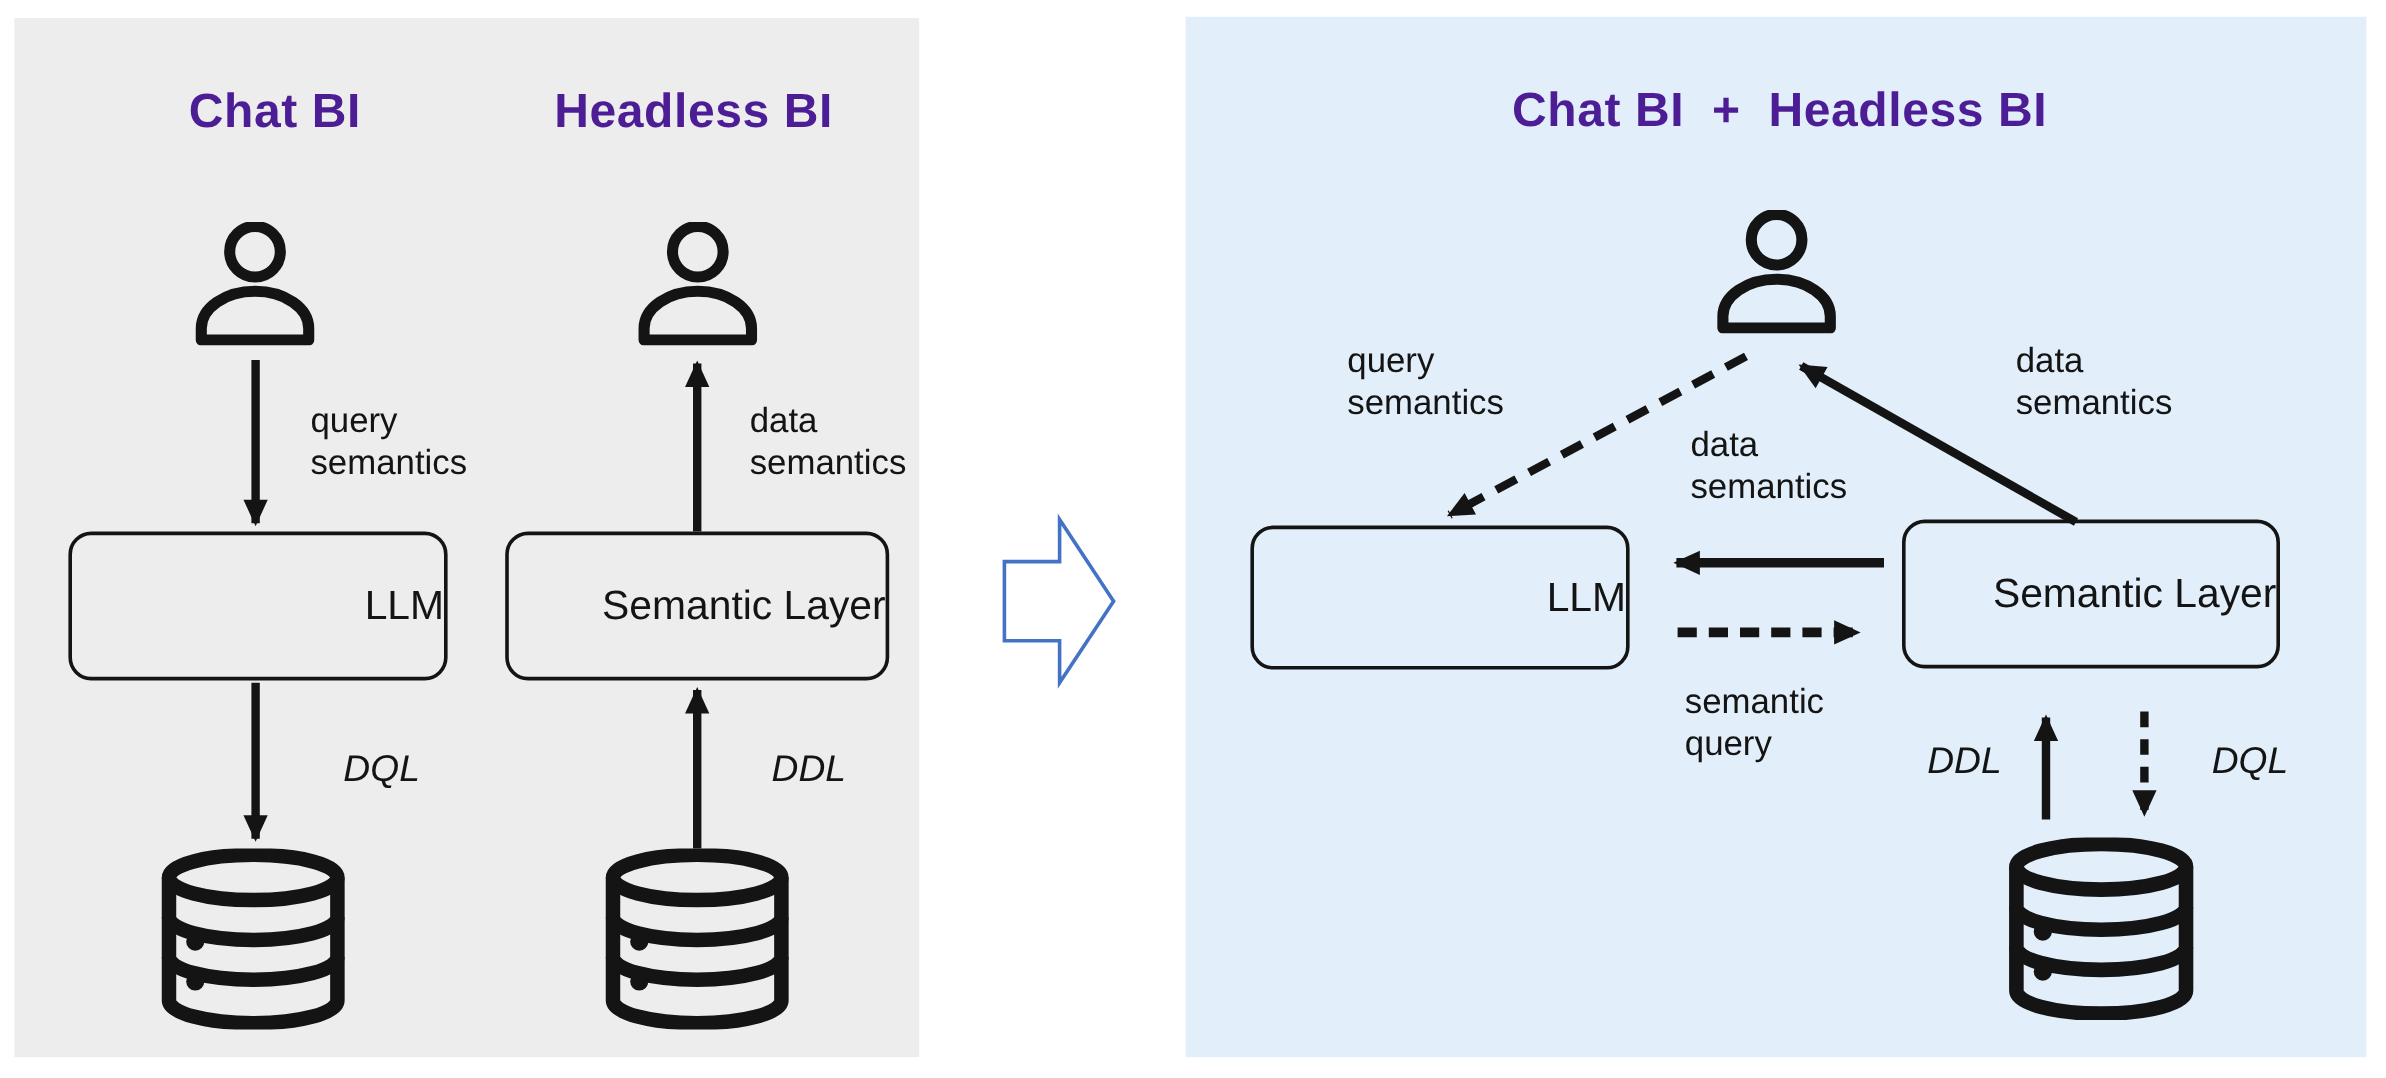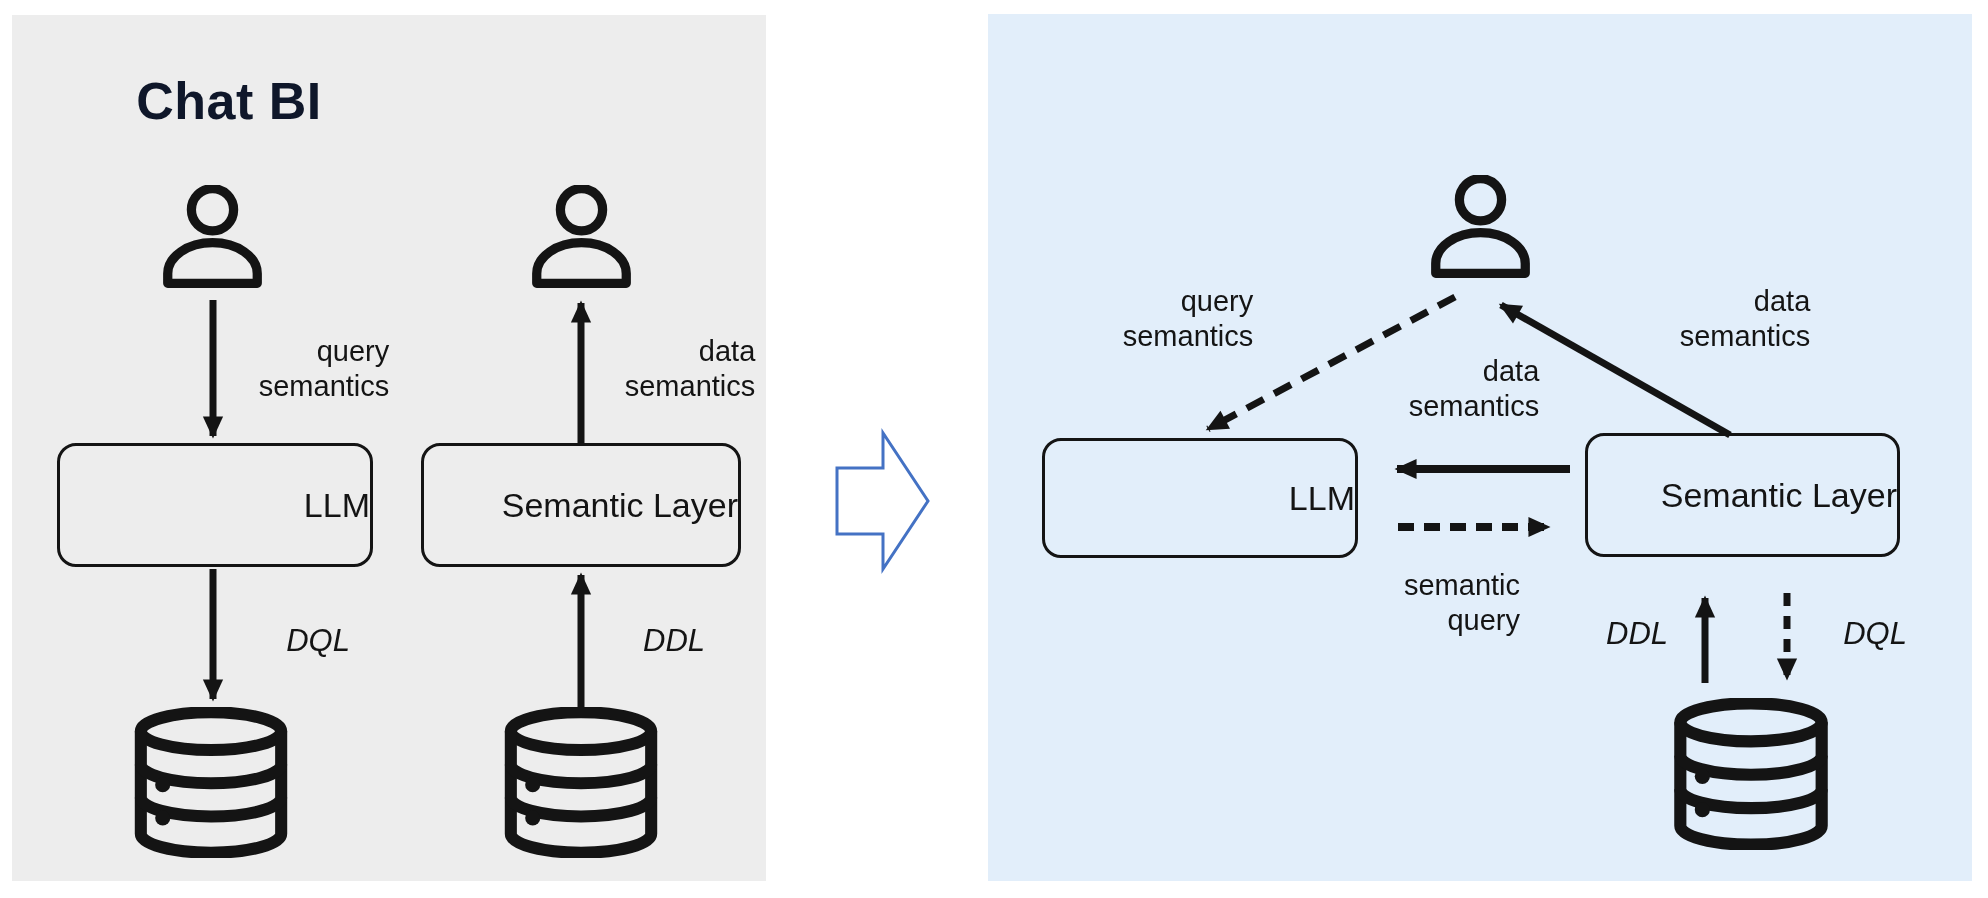--- a/index.html
+++ b/index.html
@@ -6,25 +6,25 @@
   body{
     width:1988px;height:898px;position:relative;background:#ffffff;overflow:hidden;
     font-family:"Liberation Sans", sans-serif;color:#141414;
   }
   .panel{position:absolute;}
   .panel-left{left:12px;top:15px;width:754px;height:866px;background:#EDEDED;}
   .panel-right{left:988px;top:14px;width:984px;height:867px;background:#E2EEFA;}
   .layer{position:absolute;left:0;top:0;width:100%;height:100%;}
   .title{
     position:absolute;transform:translateX(-50%);
-    font-size:52px;font-weight:700;color:#0f172a;white-space:pre;letter-spacing:0.5px;
+    font-size:40px;font-weight:700;color:#4c1d95;white-space:pre;letter-spacing:0.5px;
   }
   .lbl{
     position:absolute;transform:translateX(-50%);
-    font-size:29px;line-height:35px;text-align:right;white-space:nowrap;
+    font-size:29px;line-height:35px;text-align:left;white-space:nowrap;
   }
   .lbl-sm{font-size:31px;line-height:35px;font-style:italic;}
   .box{
     position:absolute;box-sizing:border-box;border:3px solid #141414;border-radius:19px;
     display:flex;align-items:center;justify-content:flex-end;
     font-size:34px;background:transparent;
   }
   .icon{position:absolute;}
   svg line, svg path.stroke{stroke:#141414;}
 </style>
@@ -35,20 +35,21 @@
   <defs>
     <marker id="ah" viewBox="0 0 10 10" refX="8.5" refY="5" markerWidth="25" markerHeight="23" markerUnits="userSpaceOnUse" orient="auto">
       <path d="M0 0.6 L9.6 5 L0 9.4 Z" fill="#141414"></path>
     </marker>
   </defs>
 </svg>
 
 <div class="panel panel-left">
 
   <div class="title" style="left:217px;top:56px">Chat BI</div>
+  <div class="title" style="left:566px;top:56px">Headless BI</div>
 
   <svg class="icon" style="left:147px;top:170px" width="107" height="103" viewBox="0 0 104 100">
     <circle cx="52" cy="24" r="20.5" fill="none" stroke="#141414" stroke-width="9"></circle>
     <path class="stroke" d="M8.5 95.5 L8.5 86 A43.5 30 0 0 1 95.5 86 L95.5 95.5 Z" fill="none" stroke-width="9" stroke-linejoin="round"></path>
   </svg>
   <svg class="icon" style="left:516px;top:170px" width="107" height="103" viewBox="0 0 104 100">
     <circle cx="52" cy="24" r="20.5" fill="none" stroke="#141414" stroke-width="9"></circle>
     <path class="stroke" d="M8.5 95.5 L8.5 86 A43.5 30 0 0 1 95.5 86 L95.5 95.5 Z" fill="none" stroke-width="9" stroke-linejoin="round"></path>
   </svg>
 
@@ -94,20 +95,21 @@
     <span>Semantic Layer</span>
   </div>
 </div>
 
 <svg class="icon" style="left:830px;top:425px" width="106" height="152" viewBox="0 0 106 152">
   <path d="M7 43 H53 V8 L98 76 L53 144 V109 H7 Z" fill="#FFFFFF" stroke="#4472C4" stroke-width="3"></path>
 </svg>
 
 <div class="panel panel-right">
 
+  <div class="title" style="left:495px;top:56px">Chat BI  +  Headless BI</div>
 
   <svg class="icon" style="left:439px;top:161px" width="107" height="103" viewBox="0 0 104 100">
     <circle cx="52" cy="24" r="20.5" fill="none" stroke="#141414" stroke-width="9"></circle>
     <path class="stroke" d="M8.5 95.5 L8.5 86 A43.5 30 0 0 1 95.5 86 L95.5 95.5 Z" fill="none" stroke-width="9" stroke-linejoin="round"></path>
   </svg>
 
   <svg class="icon" style="left:679px;top:684px" width="168" height="152" viewBox="0 0 110 100">
     <ellipse cx="55" cy="16" rx="46.5" ry="12.5" fill="none" stroke="#141414" stroke-width="8"></ellipse>
     <path class="stroke" d="M8.5 16 L8.5 84 A46.5 12.5 0 0 0 101.5 84 L101.5 16" fill="none" stroke-width="8"></path>
     <path class="stroke" d="M8.5 38 A46.5 12.5 0 0 0 101.5 38" fill="none" stroke-width="8"></path>

